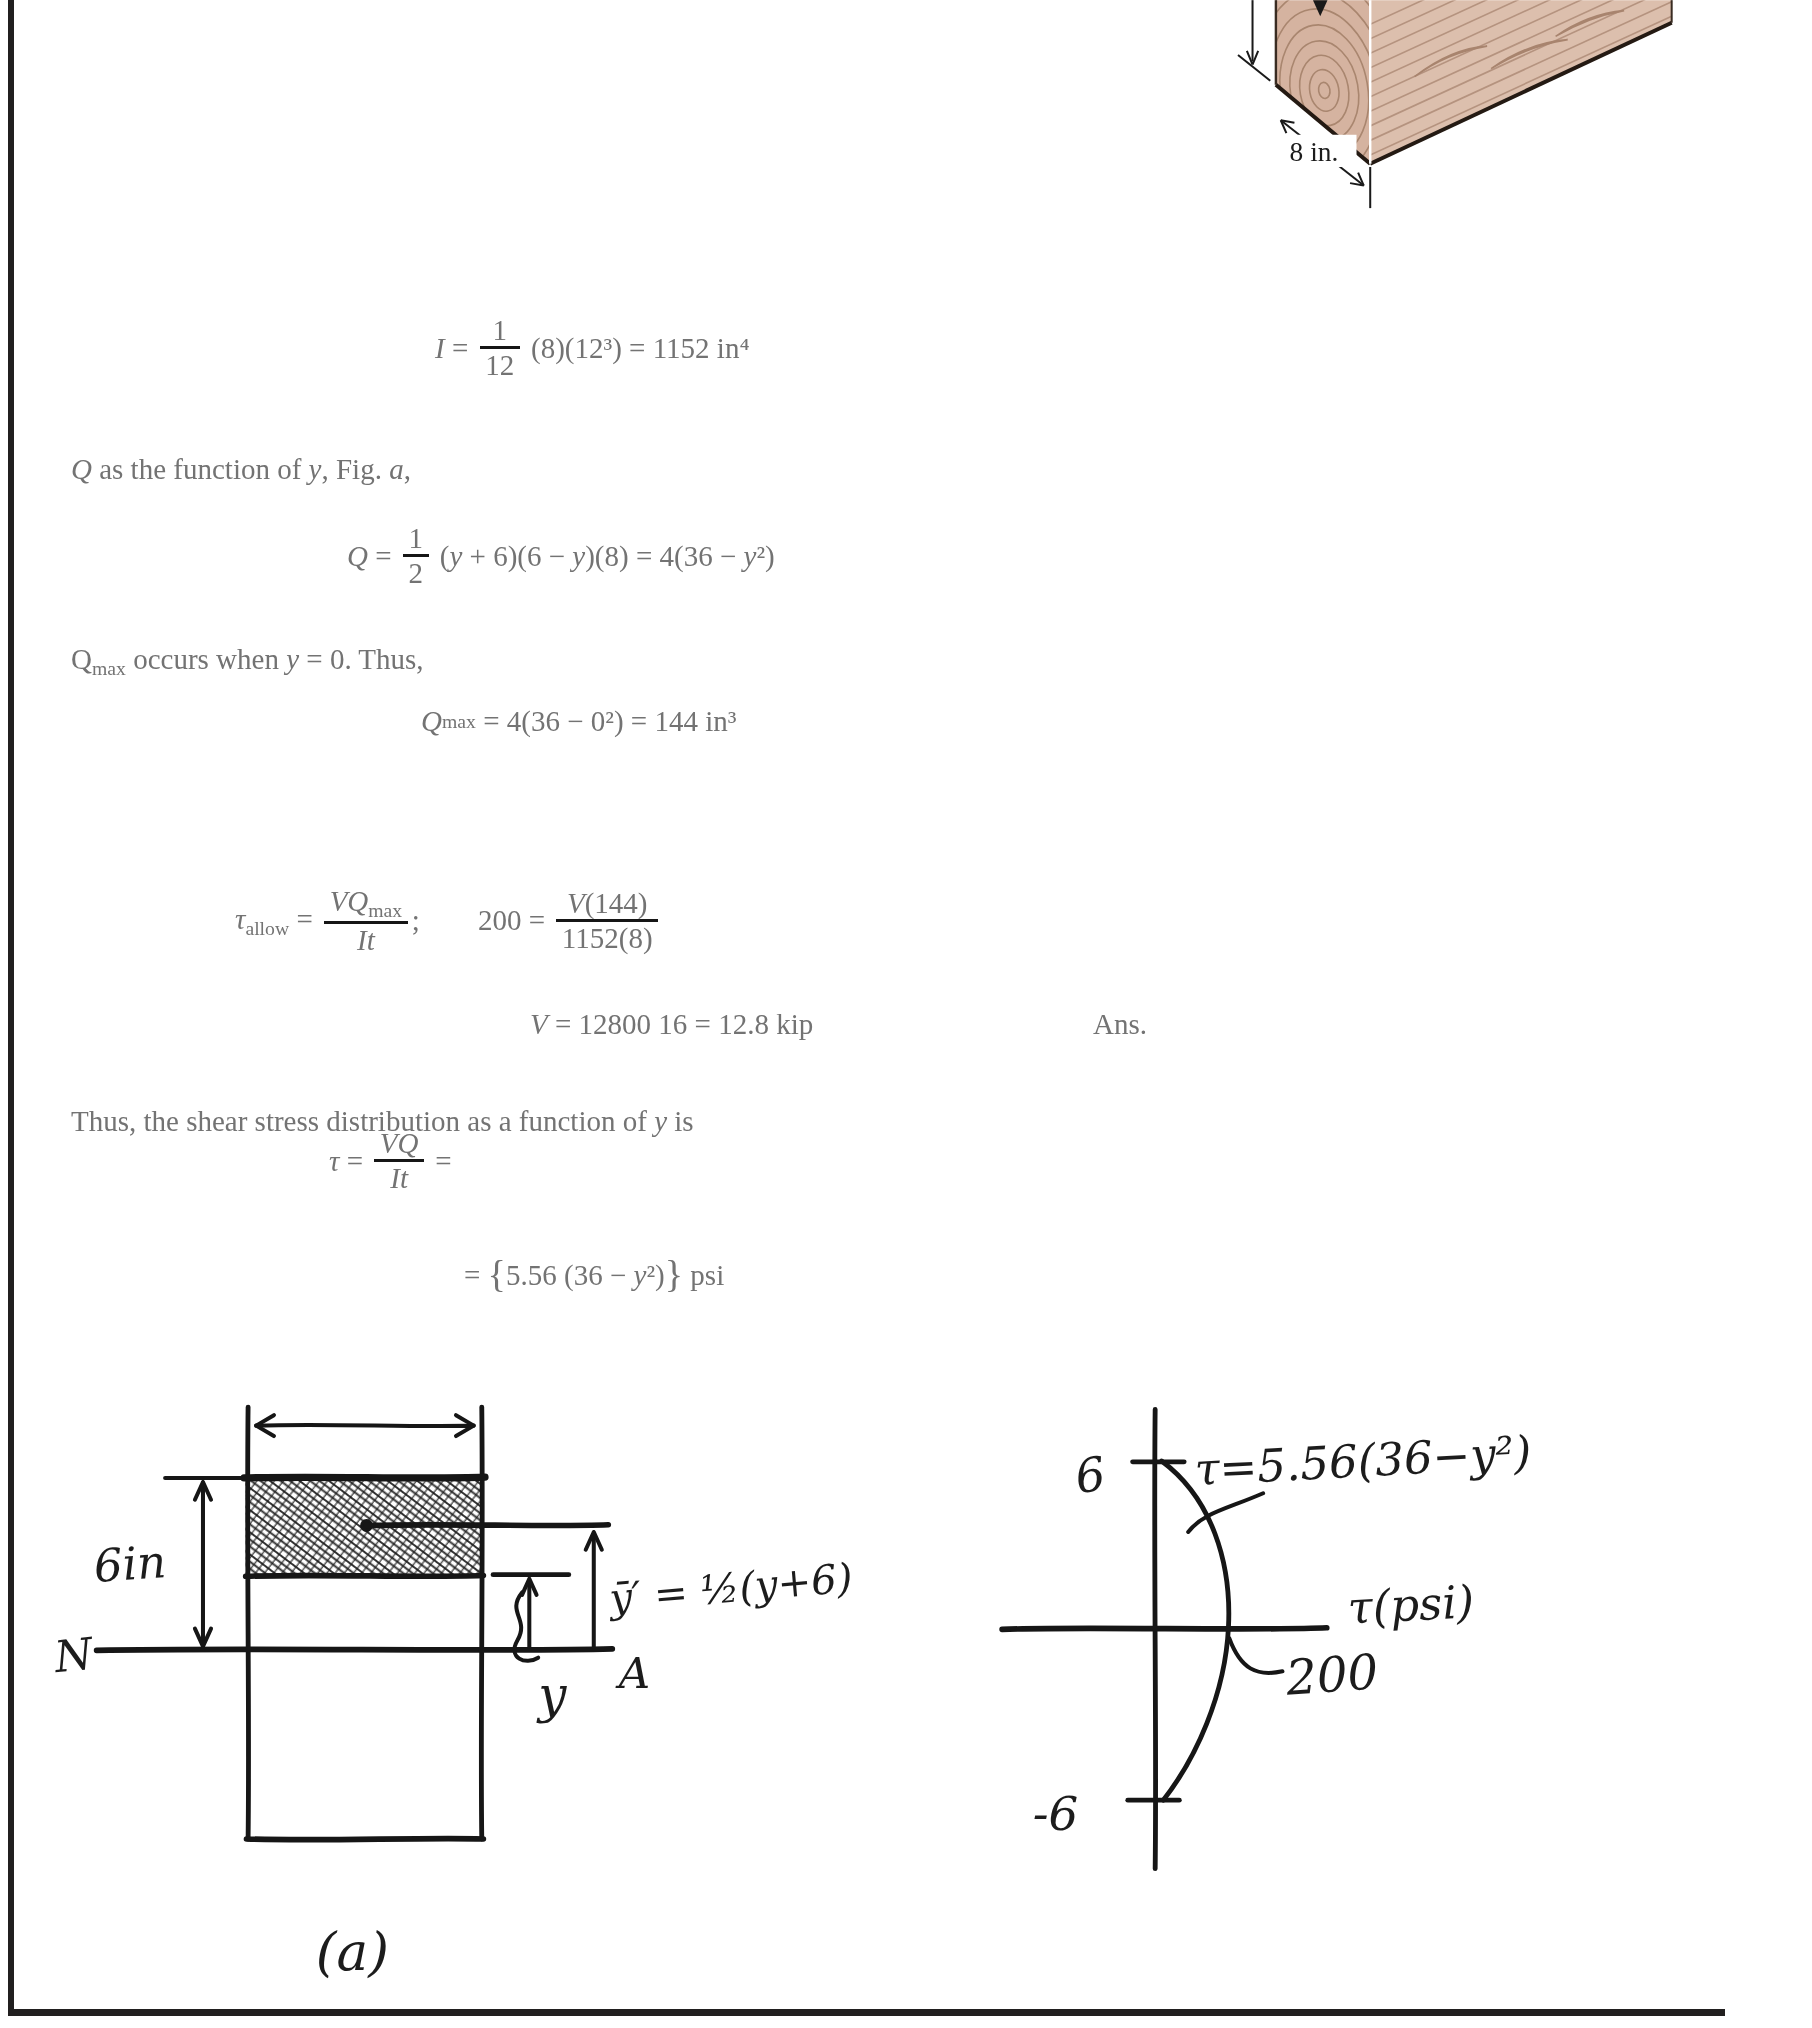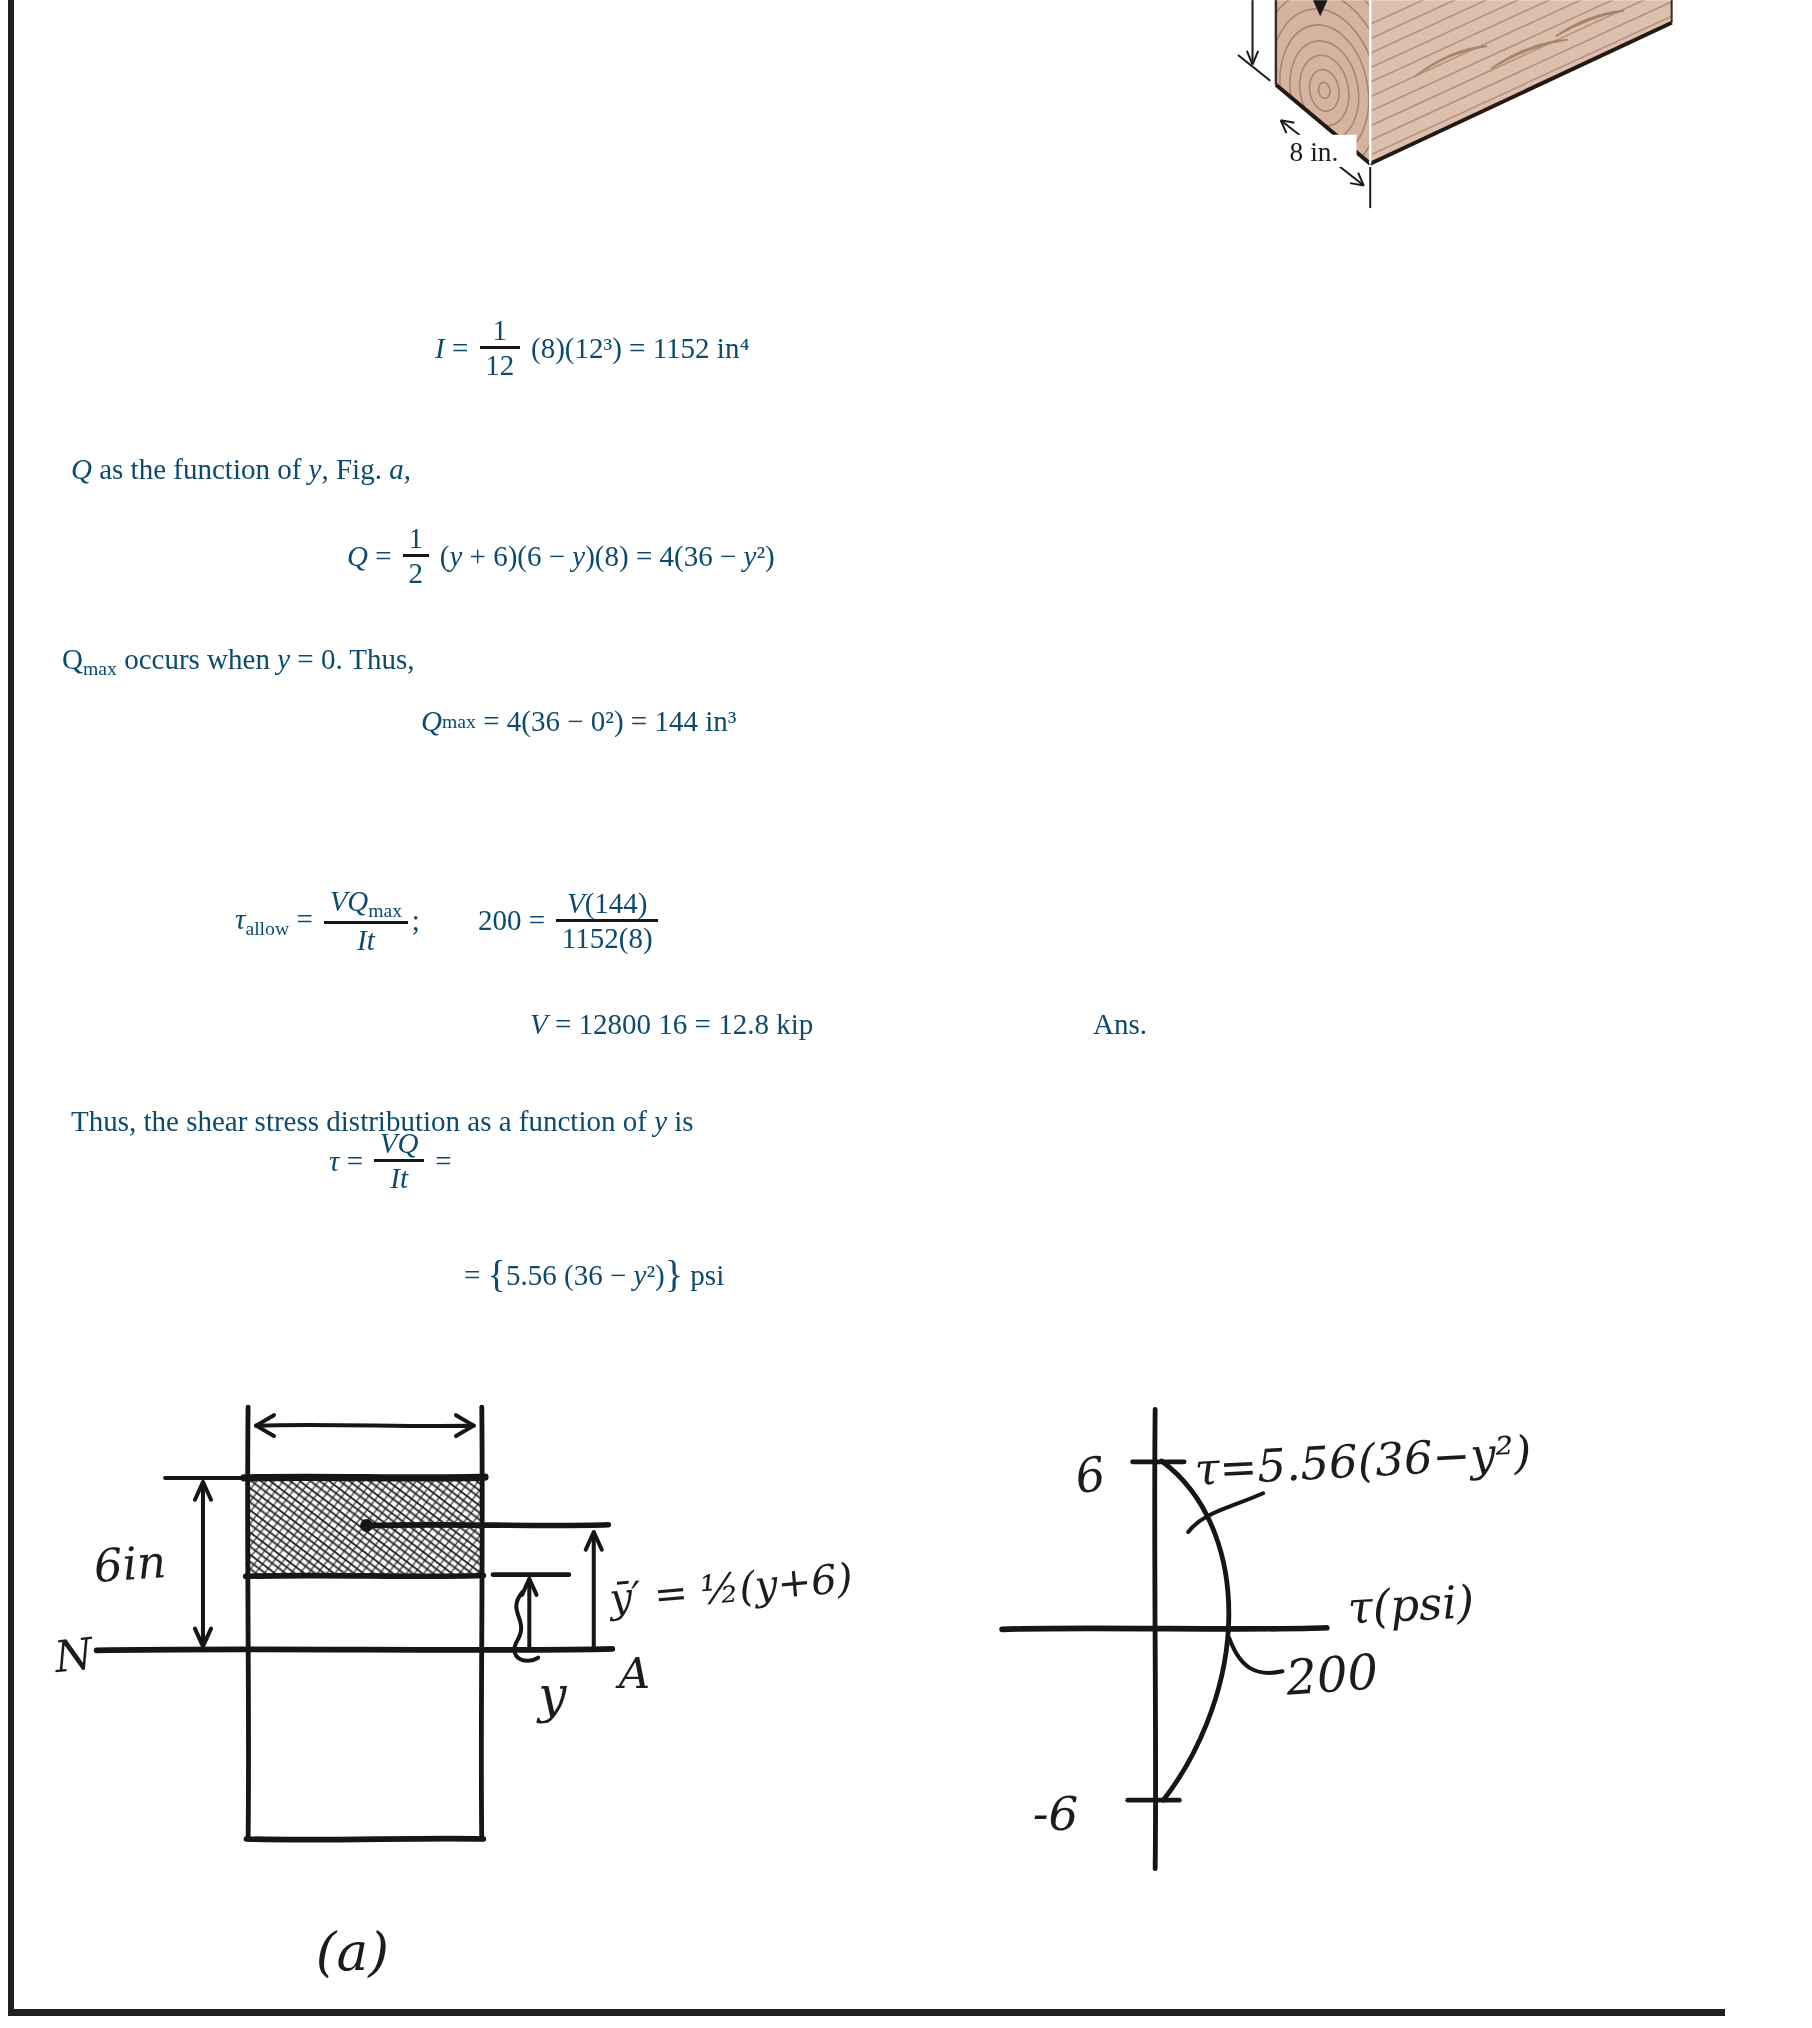--- a/index.html
+++ b/index.html
@@ -1,17 +1,17 @@
 <!DOCTYPE html>
 <html style="font-size:13px"><head>
 <meta charset="utf-8">
 <style>
   html,body{margin:0;padding:0;background:#fff;}
   .page{position:relative;width:1725px;height:2028px;background:#ffffff;
-        font-family:"Liberation Serif",serif;color:#0c4a6e;overflow:hidden;}
+        font-family:"Liberation Serif",serif;color:#737373;overflow:hidden;}
   .border-left{position:absolute;left:8px;top:0;width:6.4px;height:2016px;background:#211f1f;}
   .border-bottom{position:absolute;left:8px;top:2009px;width:1805px;height:7.3px;background:#211f1f;}
   .blk{position:absolute;font-size:29px;line-height:1.25;white-space:pre-wrap;}
   .just{text-align:justify;width:1084px;}
   .eq{display:flex;align-items:center;white-space:pre;}
   .frac{display:inline-flex;flex-direction:column;align-items:center;margin:0 4px;}
   .frac .num,.frac .den{padding:0 5.6px;line-height:1.12;white-space:pre;}
   .frac .bar{align-self:stretch;height:2.4px;background:#161616;}
   .run.i{font-style:italic;}
   .run.bi{font-weight:bold;font-style:italic;}
@@ -111,21 +111,21 @@
   <div class="blk eq" style="left:347px;top:522px;">
     <span><span class="run i">Q</span><span class="run"> = </span></span>
     <span class="frac">
       <span class="num"><span class="run">1</span></span>
       <span class="bar"></span>
       <span class="den"><span class="run">2</span></span>
     </span>
     <span><span class="run"> (</span><span class="run i">y</span><span class="run"> + 6)(6 − </span><span class="run i">y</span><span class="run">)(8) = 4(36 − </span><span class="run i">y</span><span class="run">²)</span></span>
   </div>
 
-  <div class="blk" style="left:62px;top:641px;"><span class="run">Q</span><span class="run sub">max</span><span class="run"> occurs when </span><span class="run i">y</span><span class="run"> = 0. Thus,</span></div>
+  <div class="blk" style="left:71px;top:641px;"><span class="run">Q</span><span class="run sub">max</span><span class="run"> occurs when </span><span class="run i">y</span><span class="run"> = 0. Thus,</span></div>
 
   <div class="blk eq" style="left:421px;top:703px;"><span class="run i">Q</span><span class="run sub">max</span><span class="run"> = 4(36 − 0²) = 144 in³</span></div>
 
 
   <div class="blk eq" style="left:235px;top:885px;">
     <span><span class="run i">τ</span><span class="run sub">allow</span><span class="run"> = </span></span>
     <span class="frac">
       <span class="num"><span class="run i">VQ</span><span class="run sub">max</span></span>
       <span class="bar"></span>
       <span class="den"><span class="run i">It</span></span>

